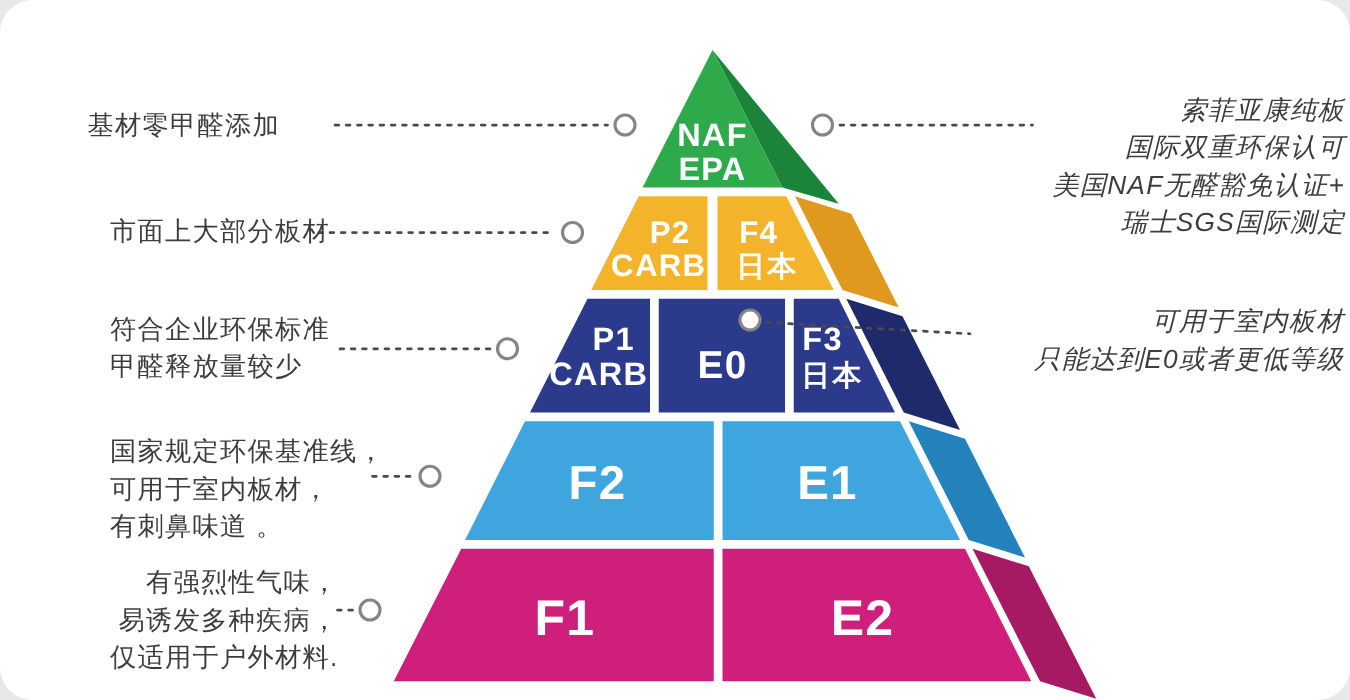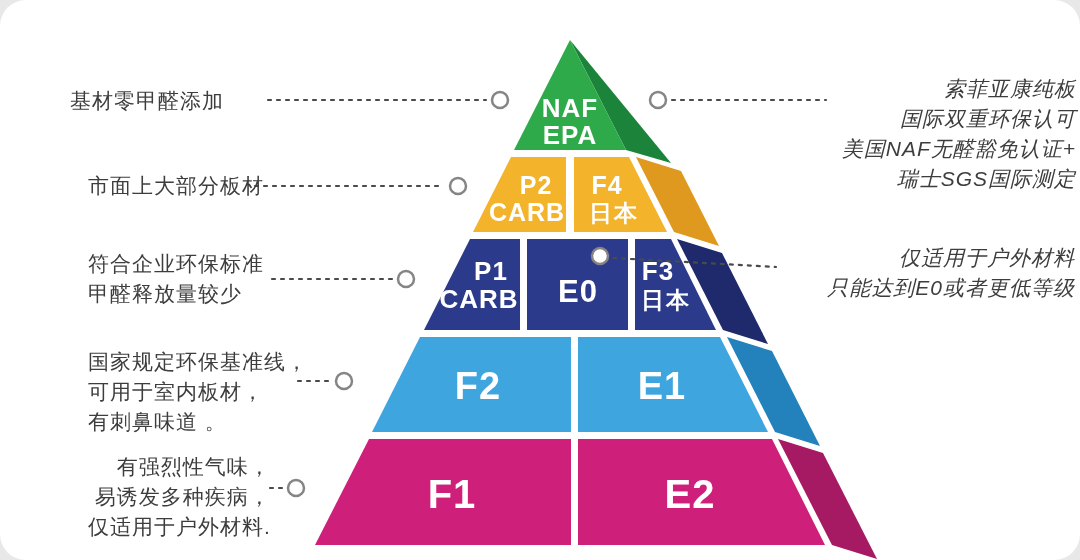--- a/index.html
+++ b/index.html
@@ -137,16 +137,16 @@
 
   <div class="ann" style="left:88px; top:452px;text-align:right;">有强烈性气味，
 易诱发多种疾病，
 仅适用于户外材料.</div>
 
   <div class="ann ann-center" style="left:828px; top:74px; width:248px;">索菲亚康纯板
 国际双重环保认可
 美国NAF无醛豁免认证+
 瑞士SGS国际测定</div>
 
-  <div class="ann ann-center" style="left:782px; top:243px; width:293px;">仅适用于户外材料
+  <div class="ann ann-center" style="left:782px; top:243px; width:293px;">可用于室内板材
 只能达到E0或者更低等级</div>
 
 </div>
 
 </body></html>

